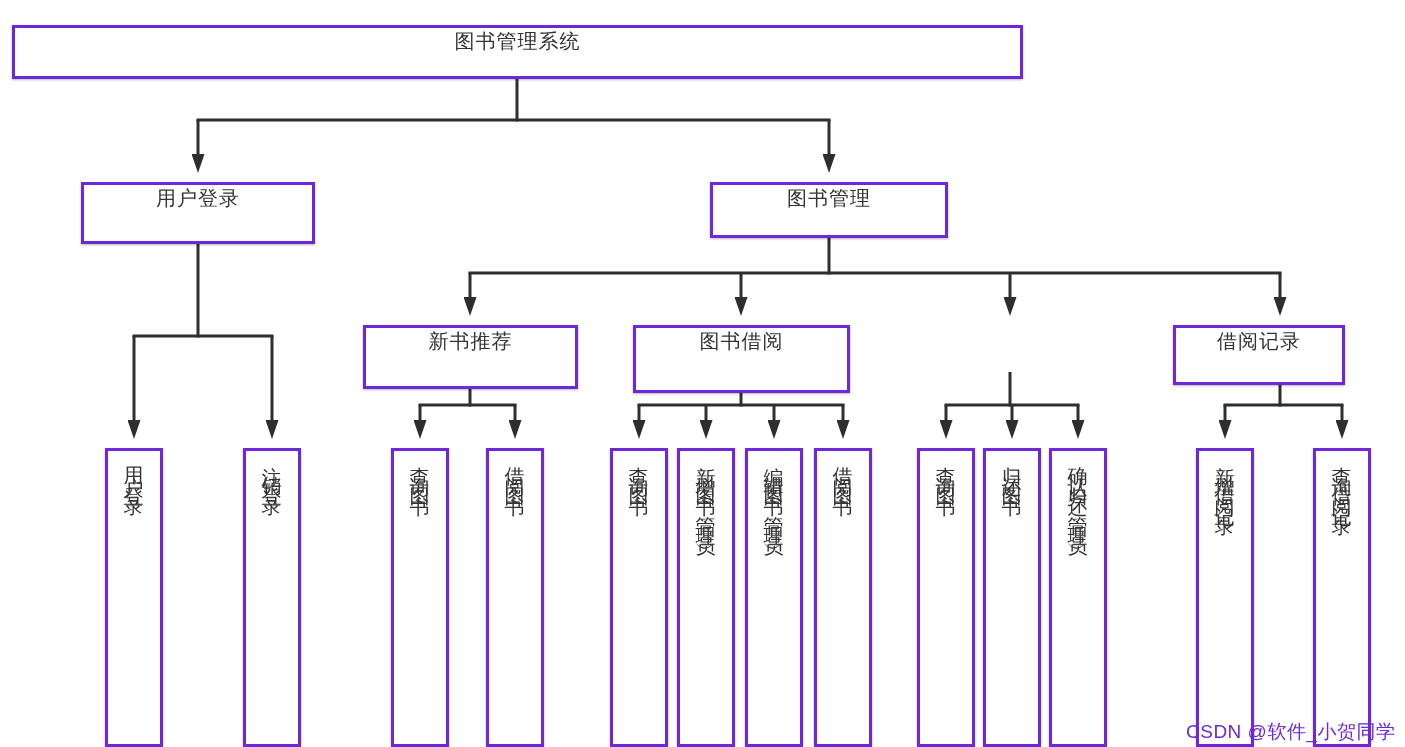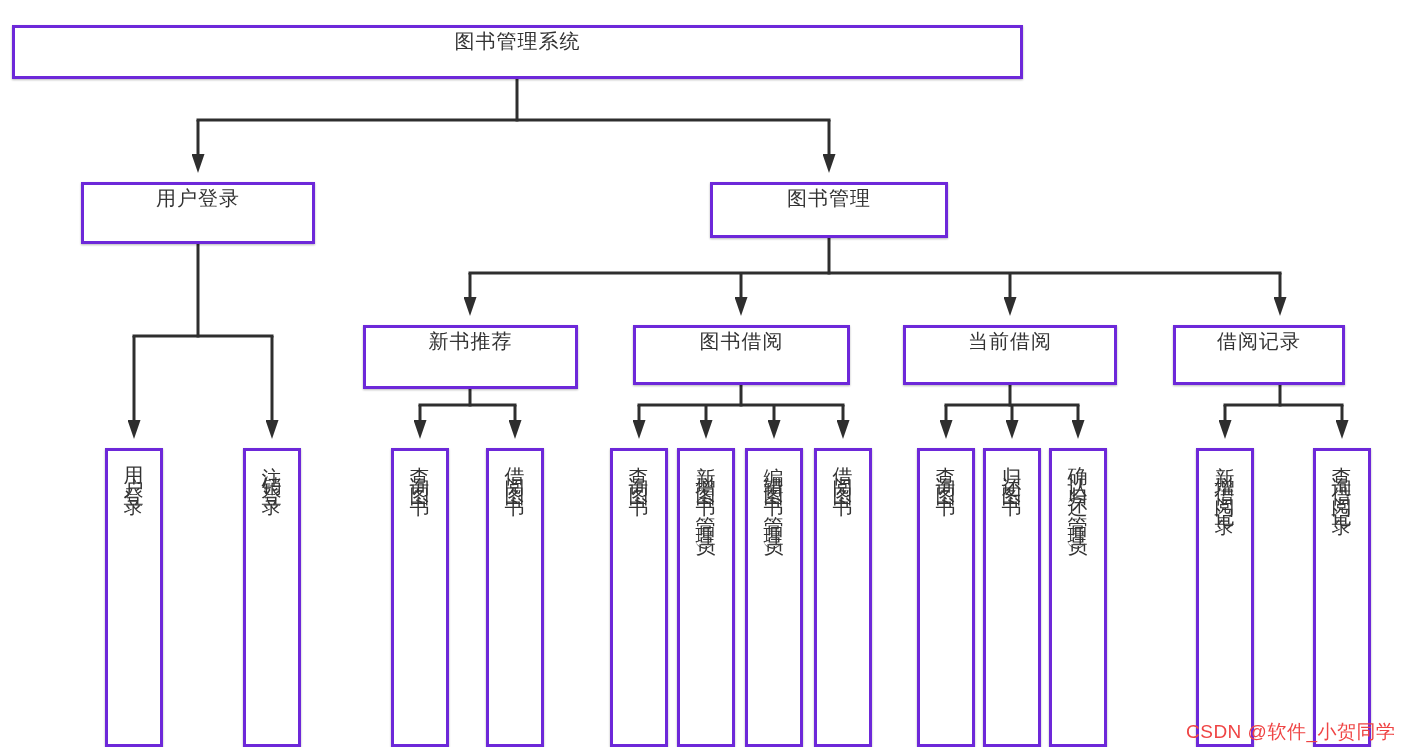--- a/index.html
+++ b/index.html
@@ -30,32 +30,32 @@
     text-orientation:mixed;
     letter-spacing:10px;
     line-height:1;
     white-space:nowrap;
   }
   
   .b-root{left:12px;top:14px;width:1011px;height:54px;}
   .b-user-login{left:81px;top:171px;width:234px;height:62px;}
   .b-book-mgmt{left:710px;top:171px;width:238px;height:56px;}
   .b-new-rec{left:363px;top:314px;width:215px;height:64px;}
-  .b-borrow{left:633px;top:314px;width:217px;height:60px;}
+  .b-borrow{left:633px;top:314px;width:217px;height:68px;}
   .b-current{left:903px;top:314px;width:214px;height:60px;}
   .b-records{left:1173px;top:314px;width:172px;height:60px;}
   
   .v1{left:105px;}  .v2{left:243px;}
   .v3{left:391px;}  .v4{left:486px;}
   .v5{left:610px;}  .v6{left:677px;}  .v7{left:745px;}  .v8{left:814px;}
   .v9{left:917px;}  .v10{left:983px;} .v11{left:1049px;}
   .v12{left:1196px;}.v13{left:1313px;}
   #watermark{
     position:absolute;left:1186px;top:719px;z-index:2;
-    color:#ef4444;font-size:19px;letter-spacing:0.5px;white-space:nowrap;
+    color:#6d28d9;font-size:19px;letter-spacing:0.5px;white-space:nowrap;
   }
 </style>
 </head>
 <body>
 
 <div id="stage">
 
   <svg id="wires" width="1405" height="747" viewBox="0 0 1405 747">
     <defs>
       <marker id="arrow" viewBox="0 0 13 19" refX="6.5" refY="0" markerWidth="13" markerHeight="19" markerUnits="userSpaceOnUse" orient="0">
@@ -130,23 +130,20 @@
   <div class="box b-book-mgmt">
     <span>图书管理</span>
   </div>
 
   <div class="box b-new-rec">
     <span>新书推荐</span>
   </div>
   <div class="box b-borrow">
     <span>图书借阅</span>
   </div>
-  <div class="box b-current">
-    <span>当前借阅</span>
-  </div>
   <div class="box b-records">
     <span>借阅记录</span>
   </div>
 
   <div class="box vbox v1">
     <span class="vtext">用户登录</span>
   </div>
   <div class="box vbox v2">
     <span class="vtext">注销登录</span>
   </div>

